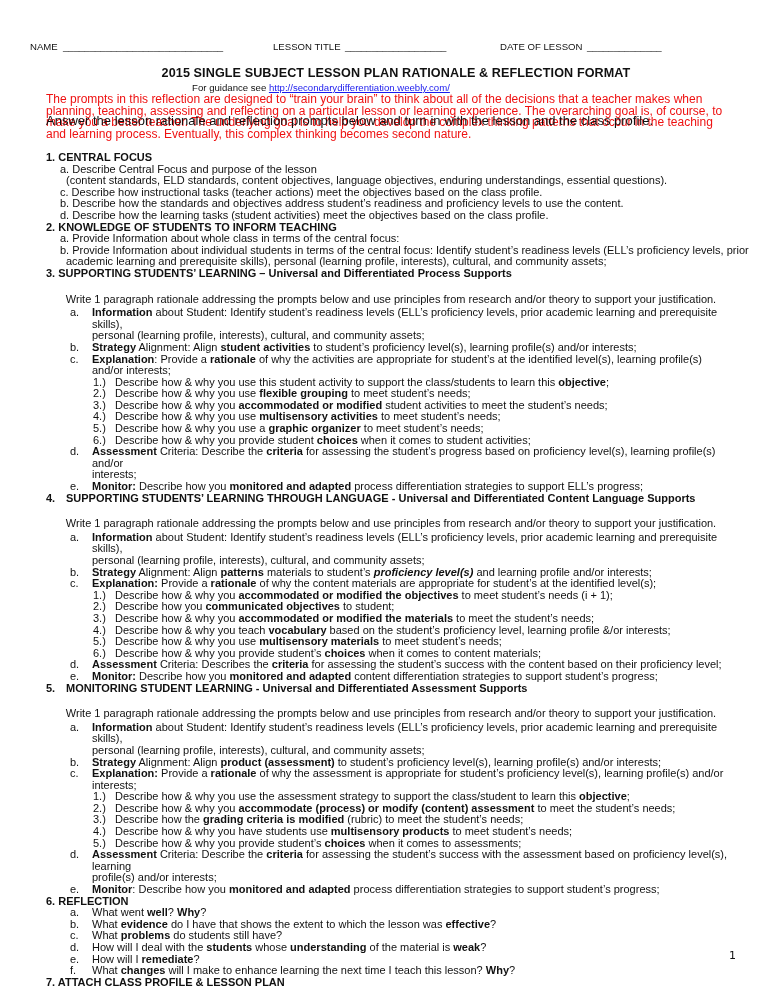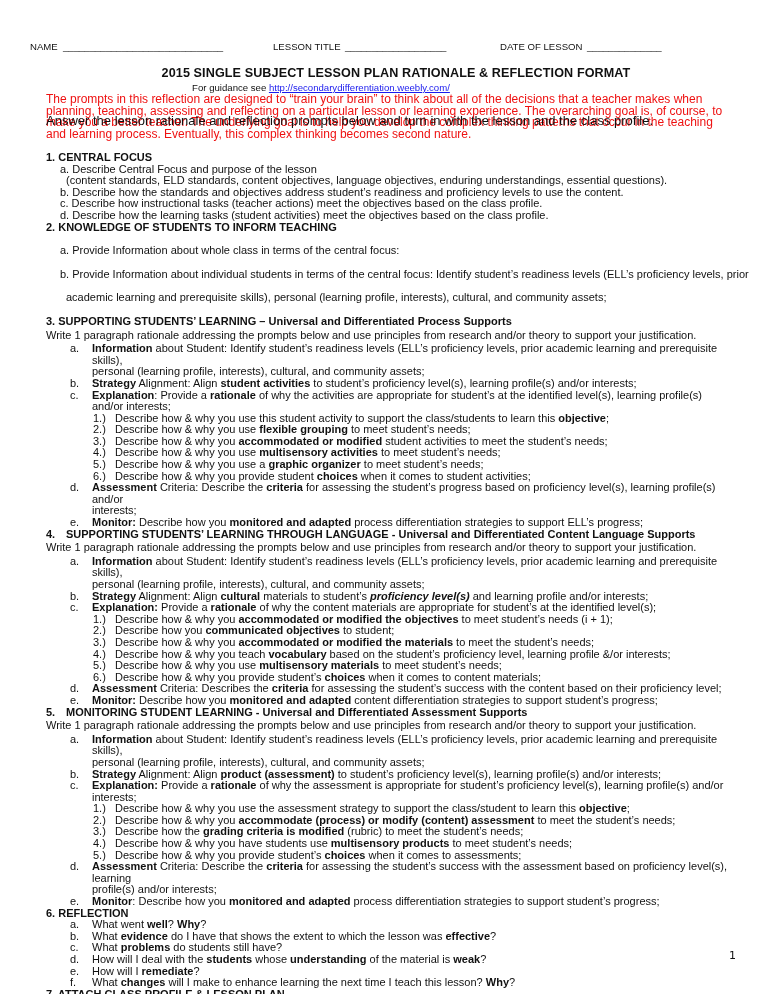--- a/index.html
+++ b/index.html
@@ -23,26 +23,26 @@
   .guidance a { color: #1a1aee; text-decoration: underline; }
   .intro {
     position: absolute; top: 94px; left: 46px; width: 690px; color: #ee1111; line-height: 11.7px; font-size: 12px;
   }
   .answer { position: absolute; top: 113px; left: 46px; font-size: 13px; }
   .content { position: absolute; top: 152px; left: 46px; width: 690px; line-height: 11.6px; font-size: 11px; }
   .h { font-weight: bold; }
   .row { position: relative; white-space: nowrap; }
   .ind1 { padding-left: 14px; }
   .ind1b { padding-left: 20px; }
-  .para { margin-top: 2px; margin-bottom: 2px; }
+  .para { margin-top: 14px; margin-bottom: 2px; text-align: center; }
   .li { position: relative; padding-left: 46px; }
   .li .mk { position: absolute; left: 24px; }
   .li2 { position: relative; padding-left: 69px; }
   .li2 .mk { position: absolute; left: 47px; }
-  .sp3 { margin-top: 12px; }
+  .sp3 { margin-top: 0; }
   .pagenum { position: absolute; top: 949px; left: 729px; font-family: "DejaVu Sans", sans-serif; font-size: 11px; }
   b { font-weight: bold; }
 </style>
 </head>
 <body>
 
 <div class="page">
 
   <div class="header-line">
     <span style="left:0">NAME</span>
@@ -60,22 +60,22 @@
   </div>
 
   <div class="intro">The prompts in this reflection are designed to “train your brain” to think about all of the decisions that a teacher makes when planning, teaching, assessing and reflecting on a particular lesson or learning experience. The overarching goal is, of course, to make you a better teacher. The underlying goal is to help you develop the complex thinking patterns that occur in the teaching and learning process. Eventually, this complex thinking becomes second nature.</div>
   <div class="answer">Answer the lesson rationale and reflection prompts below and turn in with the lesson and the class profile.</div>
 
   <div class="content">
 
     <div class="row h">1. CENTRAL FOCUS</div>
     <div class="row ind1">a. Describe Central Focus and purpose of the lesson</div>
     <div class="row ind1b">(content standards, ELD standards, content objectives, language objectives, enduring understandings, essential questions).</div>
+    <div class="row ind1">c. Describe how instructional tasks (teacher actions) meet the objectives based on the class profile.</div>
     <div class="row ind1">b. Describe how the standards and objectives address student’s readiness and proficiency levels to use the content.</div>
-    <div class="row ind1">c. Describe how instructional tasks (teacher actions) meet the objectives based on the class profile.</div>
     <div class="row ind1">d. Describe how the learning tasks (student activities) meet the objectives based on the class profile.</div>
 
     <div class="row h">2. KNOWLEDGE OF STUDENTS TO INFORM TEACHING</div>
     <div class="row ind1 sp3">a. Provide Information about whole class in terms of the central focus:</div>
     <div class="row ind1 sp3">b. Provide Information about individual students in terms of the central focus: Identify student’s readiness levels (ELL’s proficiency levels, prior</div>
     <div class="row ind1b sp3">academic learning and prerequisite skills), personal (learning profile, interests), cultural, and community assets;</div>
 
     <div class="row h sp3">3. SUPPORTING STUDENTS’ LEARNING – Universal and Differentiated Process Supports</div>
     <div class="row para">Write 1 paragraph rationale addressing the prompts below and use principles from research and/or theory to support your justification.</div>
     <div class="li">
@@ -99,21 +99,21 @@
     <div class="li">
       <span class="mk">e.</span><b>Monitor:</b><span> Describe how you </span><b>monitored and adapted</b><span> process differentiation strategies to support ELL’s progress;</span>
     </div>
 
     <div class="row h"><span style="display:inline-block;width:20px">4.</span><span>SUPPORTING STUDENTS’ LEARNING THROUGH LANGUAGE - Universal and Differentiated Content Language Supports</span></div>
     <div class="row para">Write 1 paragraph rationale addressing the prompts below and use principles from research and/or theory to support your justification.</div>
     <div class="li">
       <span class="mk">a.</span><b>Information</b><span> about Student: Identify student’s readiness levels (ELL’s proficiency levels, prior academic learning and prerequisite skills),</span><br><span>personal (learning profile, interests), cultural, and community assets;</span>
     </div>
     <div class="li">
-      <span class="mk">b.</span><b>Strategy</b><span> Alignment: Align </span><b>cultural</b><span> materials to student’s </span><b><i>proficiency level(s)</i></b><span> and learning profile and/or interests;</span>
+      <span class="mk">b.</span><b>Strategy</b><span> Alignment: Align </span><b>patterns</b><span> materials to student’s </span><b><i>proficiency level(s)</i></b><span> and learning profile and/or interests;</span>
     </div>
     <div class="li">
       <span class="mk">c.</span><b>Explanation:</b><span> Provide a </span><b>rationale</b><span> of why the content materials are appropriate for student’s at the identified level(s);</span>
     </div>
     <div class="li2"><span class="mk">1.)</span><span>Describe how &amp; why you </span><b>accommodated or modified the objectives</b><span> to meet student’s needs (i + 1);</span></div>
     <div class="li2"><span class="mk">2.)</span><span>Describe how you </span><b>communicated objectives</b><span> to student;</span></div>
     <div class="li2"><span class="mk">3.)</span><span>Describe how &amp; why you </span><b>accommodated or modified the materials</b><span> to meet the student’s needs;</span></div>
     <div class="li2"><span class="mk">4.)</span><span>Describe how &amp; why you teach </span><b>vocabulary</b><span> based on the student’s proficiency level, learning profile &amp;/or interests;</span></div>
     <div class="li2"><span class="mk">5.)</span><span>Describe how &amp; why you use </span><b>multisensory materials</b><span> to meet student’s needs;</span></div>
     <div class="li2"><span class="mk">6.)</span><span>Describe how &amp; why you provide student’s </span><b>choices</b><span> when it comes to content materials;</span></div>

